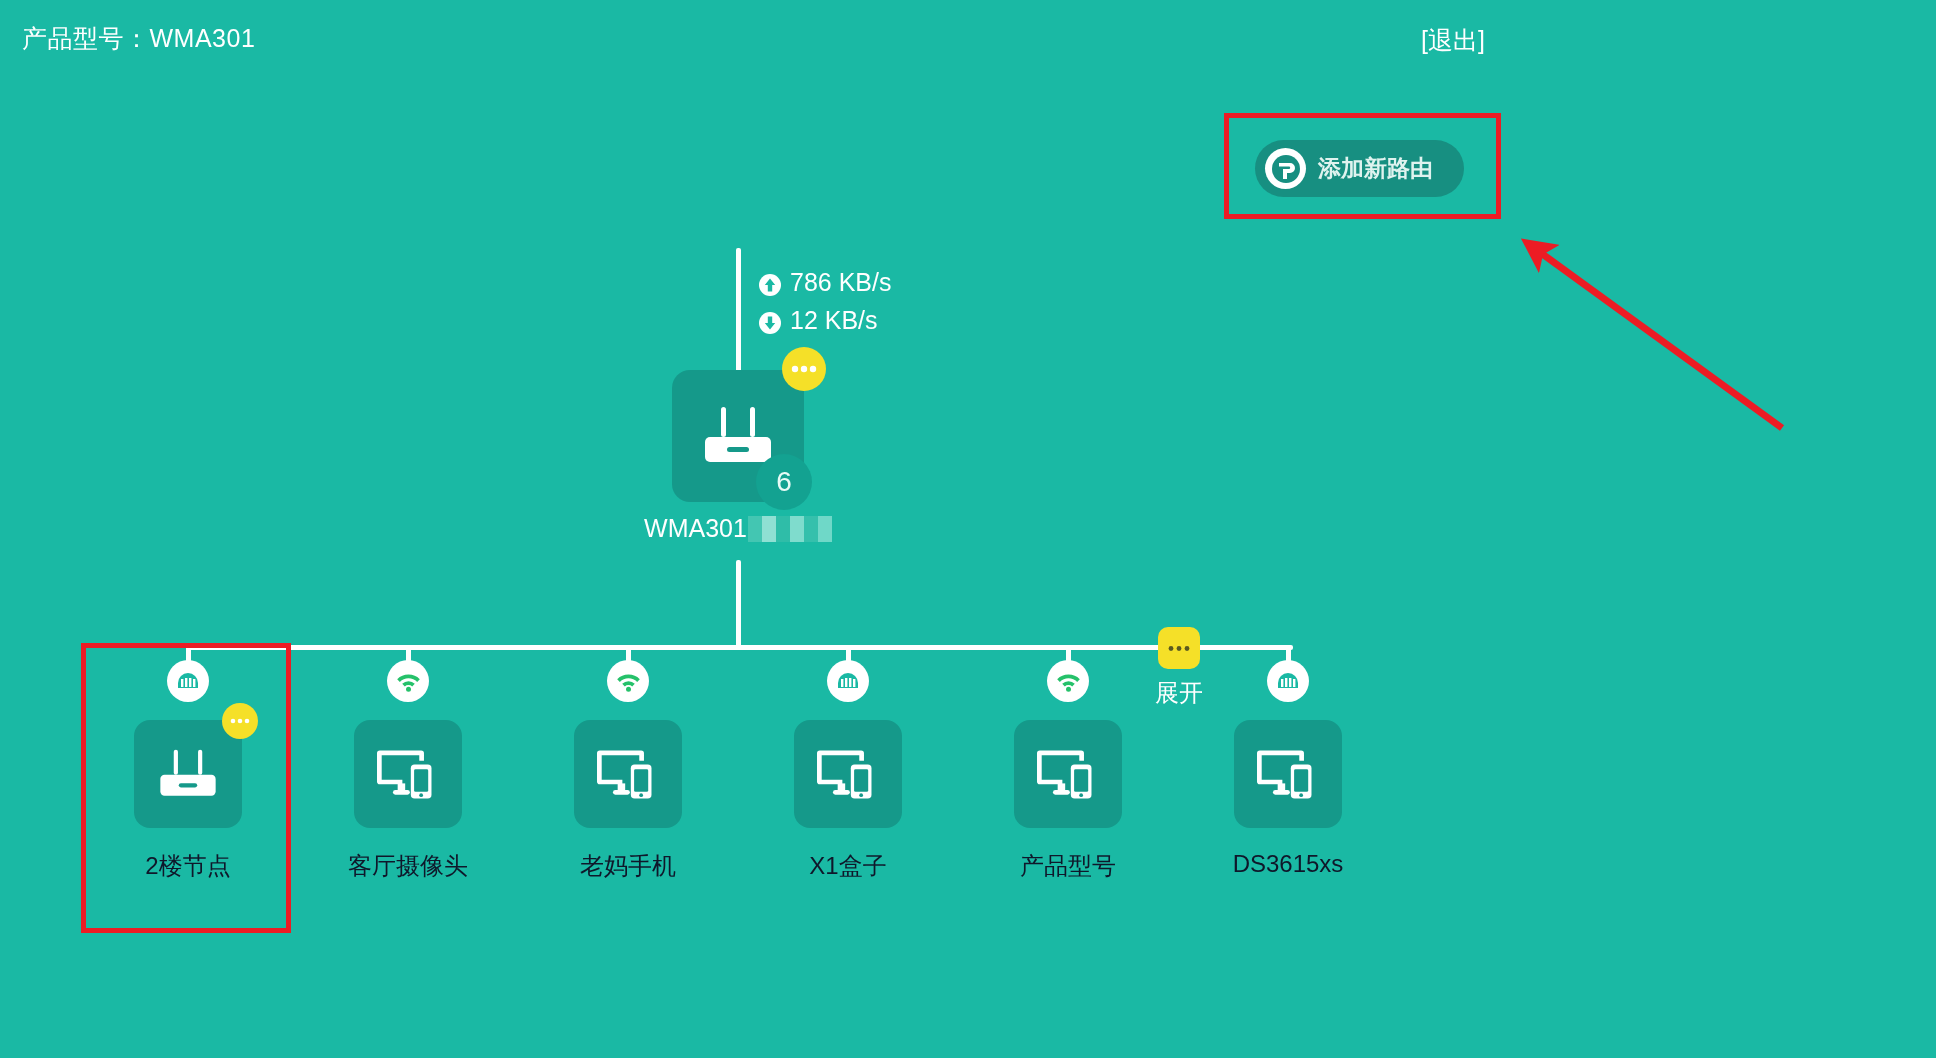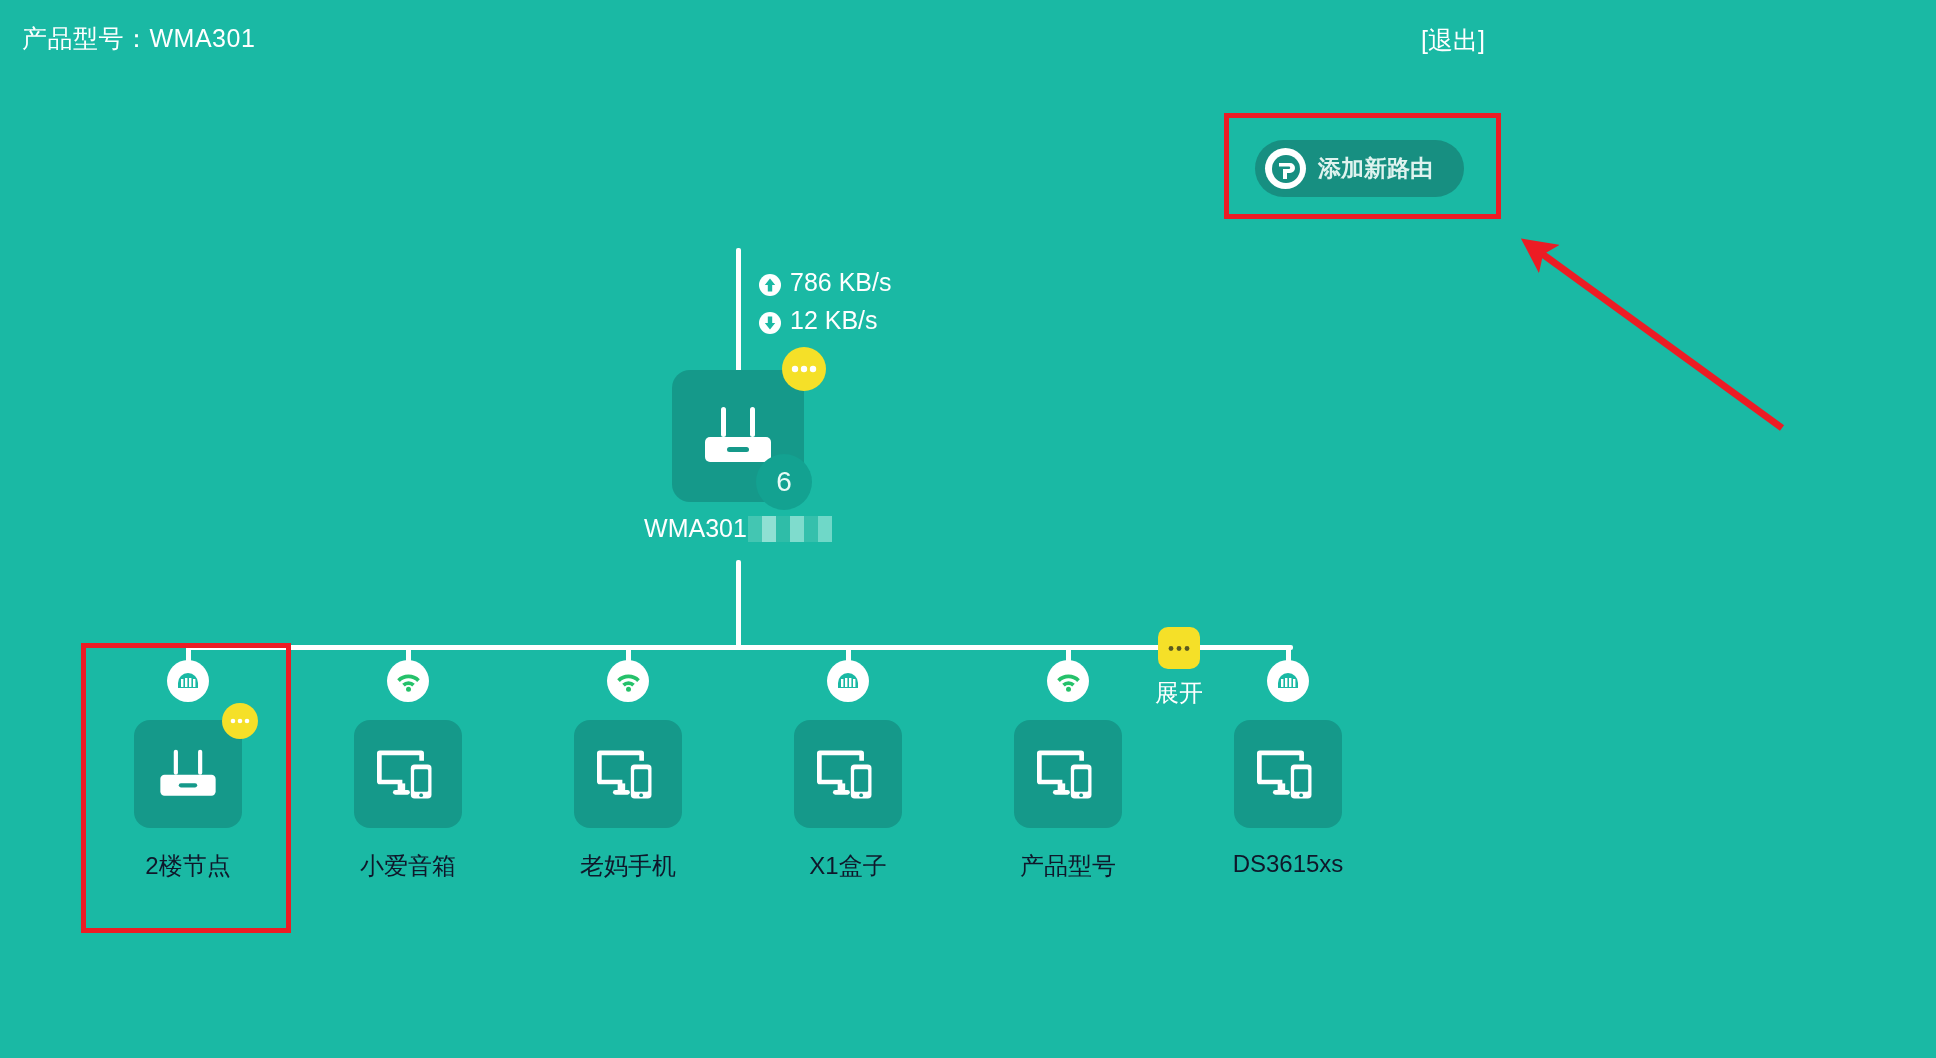--- a/index.html
+++ b/index.html
@@ -330,21 +330,21 @@
     <div class="node-tile">
       <svg width="62" height="56" viewBox="0 0 66 58">
         <path d="M3 4 h44 a3 3 0 0 1 3 3 v8 h-5 V9 H5 v26 h22 v5 H3 a3 3 0 0 1 -3 -3 V7 a3 3 0 0 1 3 -3 Z" fill="#ffffff"></path>
         <rect x="17" y="46" width="18" height="5" rx="2.5" fill="#ffffff"></rect>
         <rect x="22" y="39" width="8" height="8" fill="#ffffff"></rect>
         <rect x="36" y="19" width="22" height="36" rx="4" fill="#ffffff"></rect>
         <rect x="39.5" y="24" width="15" height="24" rx="1.5" fill="#15998a"></rect>
         <circle cx="47" cy="51.5" r="2" fill="#15998a"></circle>
       </svg>
     </div>
-    <div class="node-label">小爱音箱</div>
+    <div class="node-label">客厅摄像头</div>
   </div>
 
   <div class="child-node" style="left:563px; top:660px;">
     <div class="conn-icon">
       <svg width="27" height="22" viewBox="0 0 27 22">
         <path d="M13.5 4.6 a16 16 0 0 1 11.3 4.6 l-2.6 2.7 a12.4 12.4 0 0 0 -17.4 0 L2.2 9.2 A16 16 0 0 1 13.5 4.6 Z" fill="#25c16a"></path>
         <path d="M13.5 11.2 a9 9 0 0 1 6.3 2.6 l-2.6 2.7 a5.4 5.4 0 0 0 -7.4 0 l-2.6 -2.7 a9 9 0 0 1 6.3 -2.6 Z" fill="#25c16a"></path>
         <circle cx="13.5" cy="19.2" r="2.5" fill="#25c16a"></circle>
       </svg>
     </div>

